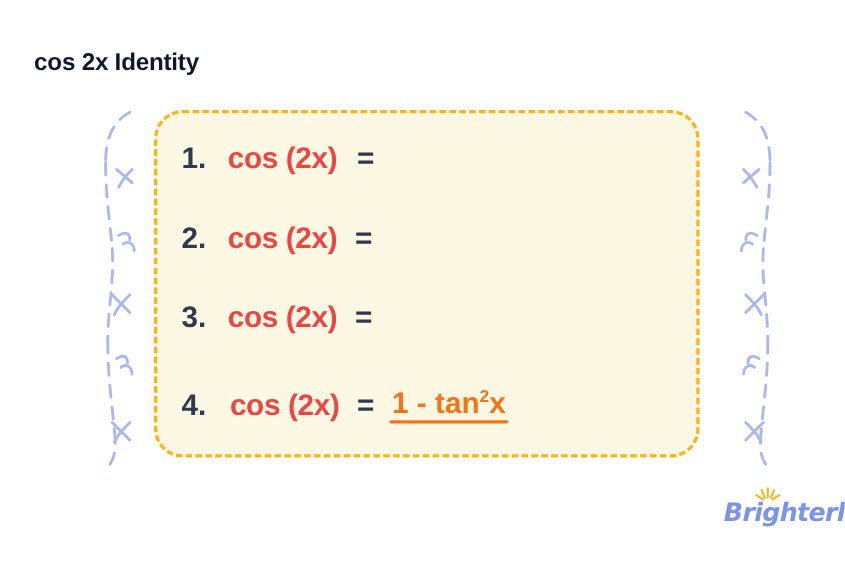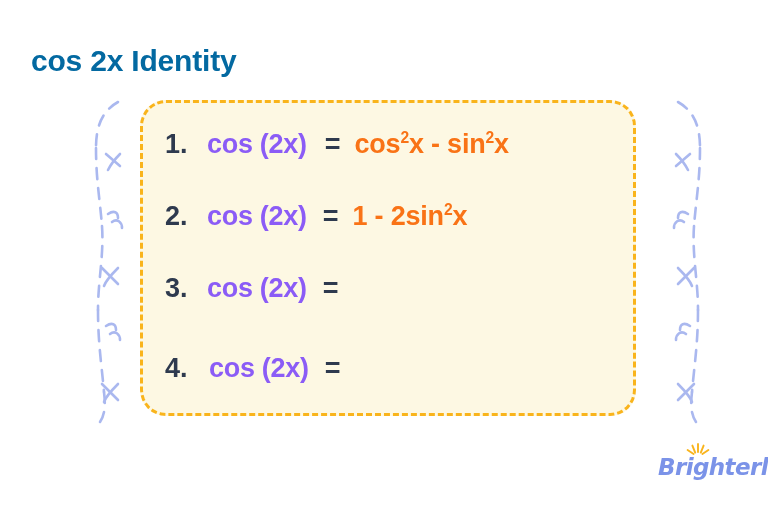--- a/index.html
+++ b/index.html
@@ -12,23 +12,23 @@
     background: #ffffff;
     font-family: "Liberation Sans", sans-serif;
     overflow: hidden;
     position: relative;
   }
 
   #page-title {
     position: absolute;
     left: 31px;
     top: 44px;
-    font-size: 30px;
-    font-weight: bold;
-    color: #0369a1;
+    font-size: 22px;
+    font-weight: bold;
+    color: #0f172a;
     letter-spacing: -0.2px;
     white-space: nowrap;
   }
 
   
   .deco {
     position: absolute;
     top: 96px;
     width: 64px;
     height: 330px;
@@ -73,21 +73,21 @@
 
   .eq-num {
     color: #2e3a4e;
     font-size: 27px;
     font-weight: bold;
     width: 42px;
     flex: 0 0 42px;
     text-align: left;
   }
   .eq-lhs {
-    color: #8b5cf6;
+    color: #ef4444;
     font-size: 27px;
     font-weight: bold;
     flex: 0 0 auto;
     letter-spacing: -0.3px;
   }
   .eq-eq {
     color: #2e3a4e;
     font-size: 27px;
     font-weight: bold;
     margin: 0 14px 0 16px;
@@ -204,41 +204,40 @@
   </svg>
 </div>
 
 <div id="identity-card">
   <div class="eq-list">
 
     <div class="eq-row r1">
       <span class="eq-num">1.</span>
       <span class="eq-lhs">cos (2x)</span>
       <span class="eq-eq">=</span>
-      <span class="eq-rhs"><span>cos</span><sup>2</sup><span>x - sin</span><sup>2</sup><span>x</span></span>
     </div>
 
     <div class="eq-row r2">
       <span class="eq-num">2.</span>
       <span class="eq-lhs">cos (2x)</span>
       <span class="eq-eq">=</span>
-      <span class="eq-rhs"><span>1 - 2sin</span><sup>2</sup><span>x</span></span>
     </div>
 
     <div class="eq-row r3">
       <span class="eq-num">3.</span>
       <span class="eq-lhs">cos (2x)</span>
       <span class="eq-eq">=</span>
     </div>
 
     <div class="eq-row r4">
       <span class="eq-num">4.</span>
       <span class="eq-lhs">cos (2x)</span>
       <span class="eq-eq">=</span>
       <span class="frac">
+        <span class="frac-num"><span>1 - tan</span><sup>2</sup><span>x</span></span>
         <span class="frac-bar"></span>
       </span>
     </div>
 
   </div>
 </div>
 
 <div id="brand-logo">
   <div id="brand-sunburst">
     <svg width="28" height="18" viewBox="0 0 28 18" fill="none" xmlns="http://www.w3.org/2000/svg">

